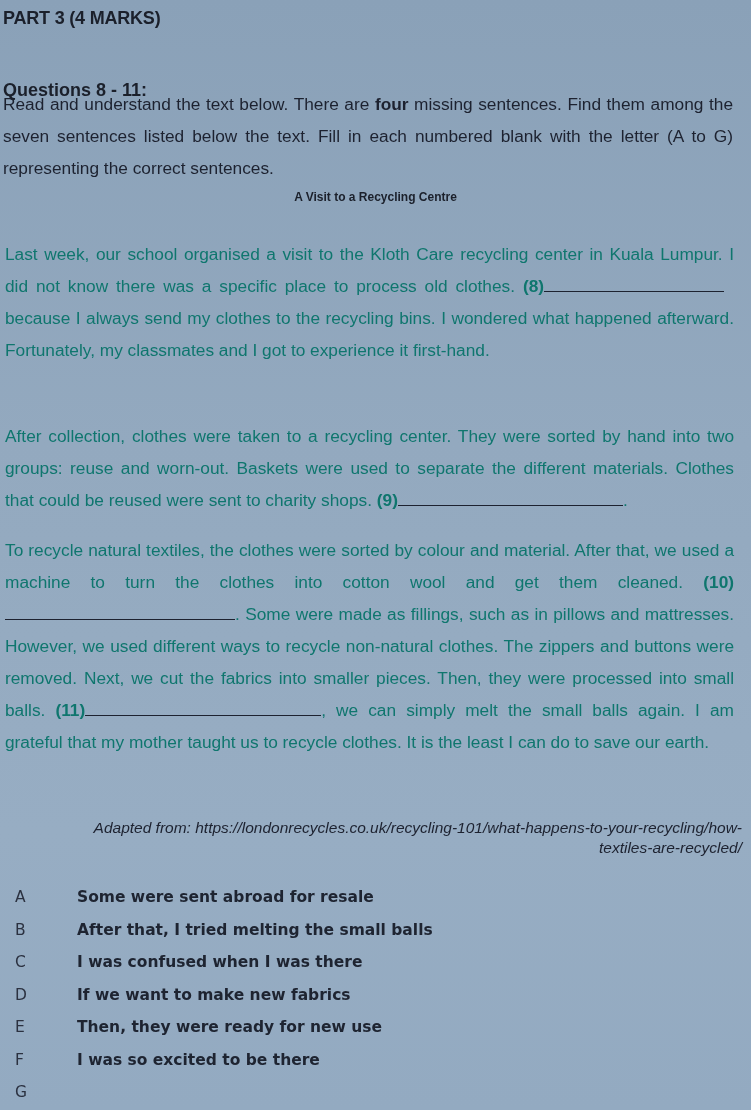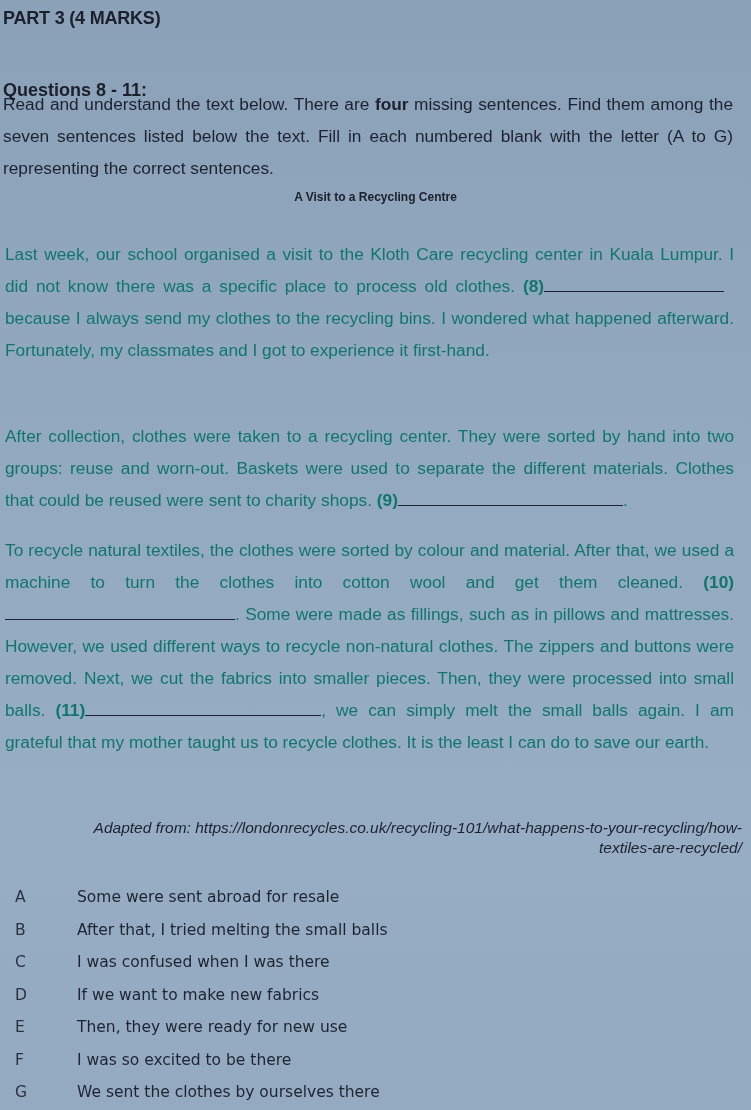--- a/index.html
+++ b/index.html
@@ -106,20 +106,21 @@
       position: absolute;
       left: 15px;
       top: 2px;
       width: 20px;
       color: #2b3140;
     }
     .option-text {
       position: absolute;
       left: 77px;
       top: 2px;
+      font-weight: bold;
     }
   </style>
 </head>
 <body>
 
 <div class="page">
 
   <div class="part-title">PART 3 (4 MARKS)</div>
 
   <div class="questions-title">Questions 8 - 11:</div>
@@ -159,17 +160,16 @@
     <div class="option">
       <span class="option-letter">E</span>
       <span class="option-text">Then, they were ready for new use</span>
     </div>
     <div class="option">
       <span class="option-letter">F</span>
       <span class="option-text">I was so excited to be there</span>
     </div>
     <div class="option">
       <span class="option-letter">G</span>
-      <span class="option-text">We sent the clothes by ourselves there</span>
     </div>
   </div>
 
 </div>
 
 </body></html>

